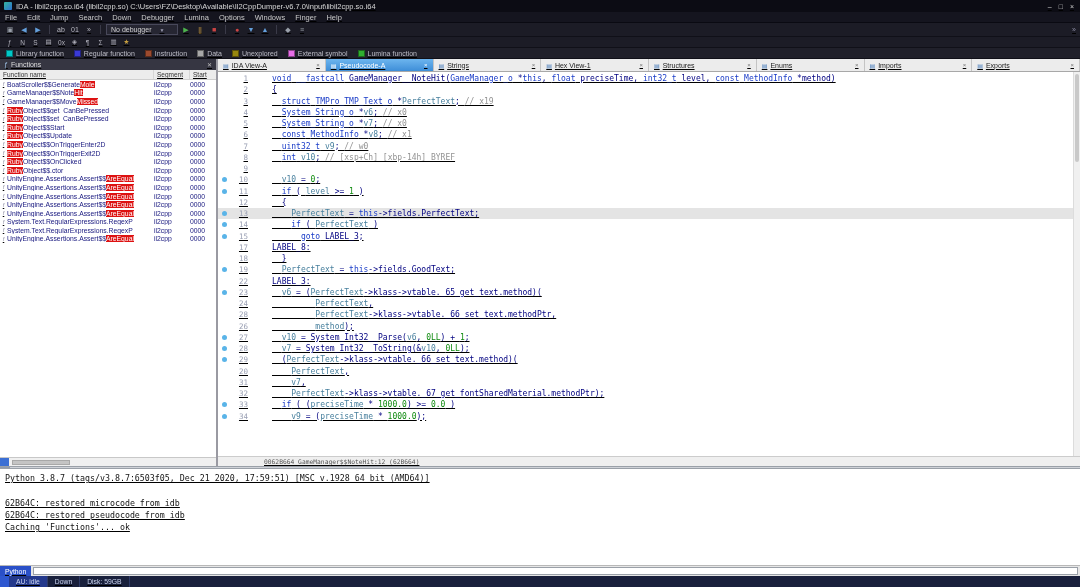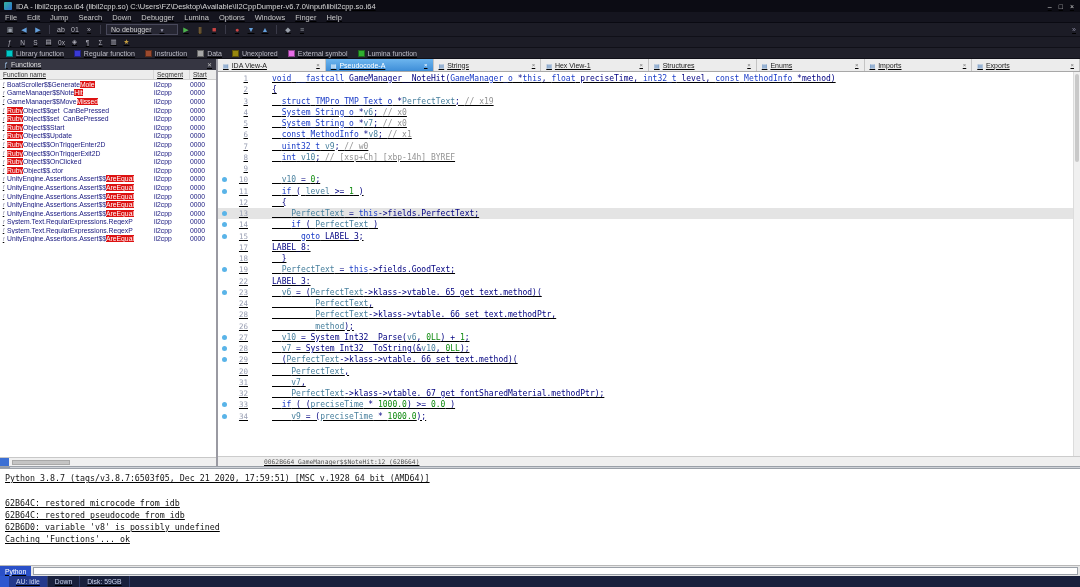--- a/index.html
+++ b/index.html
@@ -534,21 +534,20 @@
   </div>
 
   <div class="output-splitter">
     <div class="splitter-grip"></div>
   </div>
   <div class="output-panel">
       <div class="out-line">Python 3.8.7 (tags/v3.8.7:6503f05, Dec 21 2020, 17:59:51) [MSC v.1928 64 bit (AMD64)]</div>
       <div class="out-line"></div>
       <div class="out-line">62B64C: restored microcode from idb</div>
       <div class="out-line">62B64C: restored pseudocode from idb</div>
-      <div class="out-line">62B6D0: variable 'v8' is possibly undefined</div>
       <div class="out-line">Caching 'Functions'... ok</div>
     </div>
 
   <div class="python-row">
     <div class="python-label">Python</div>
     <input class="python-input" type="text" value="" style="">
   </div>
 
   <div class="statusbar">
     <div class="sb-lead"></div>

